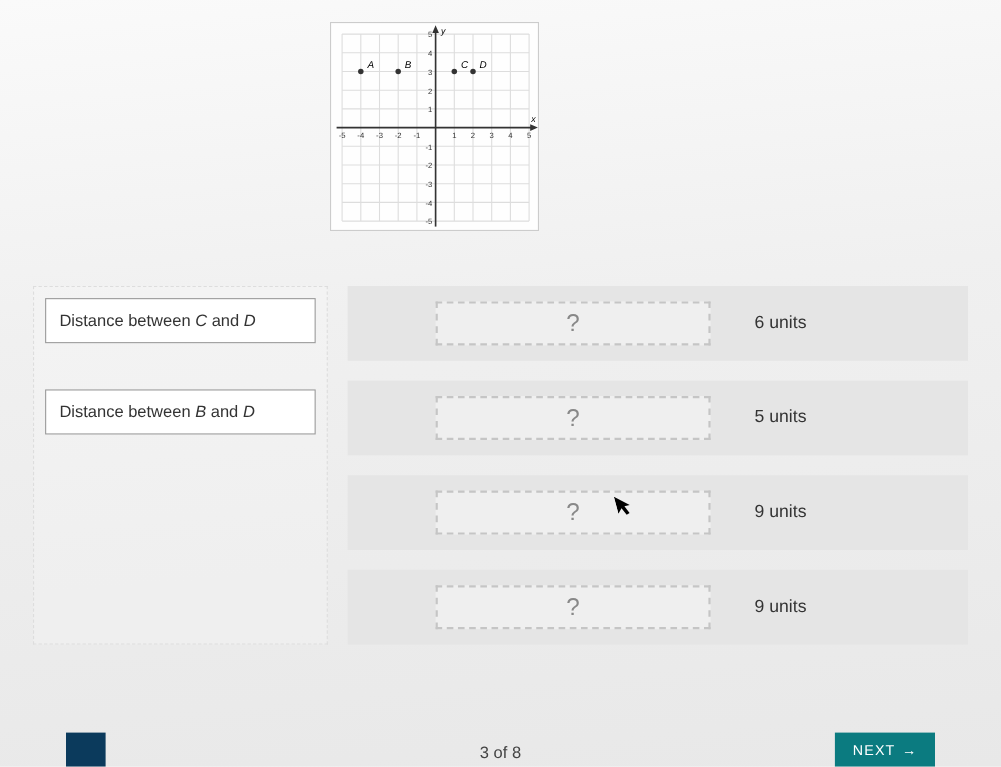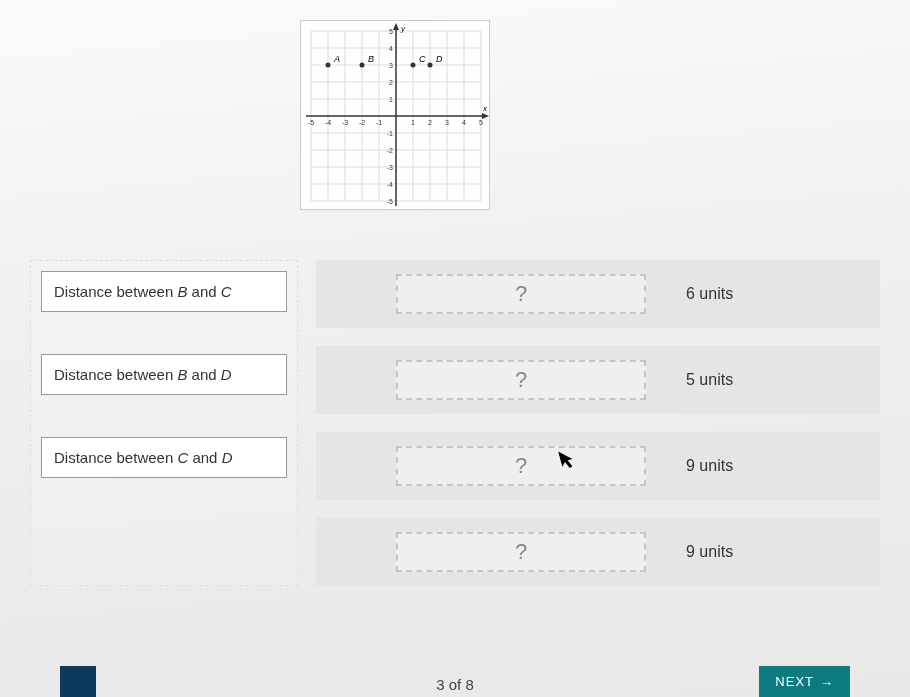--- a/index.html
+++ b/index.html
@@ -232,27 +232,24 @@
           <circle cx="129" cy="44" r="2.5" fill="#333"></circle>
           <text x="135" y="41" font-size="9" font-style="italic">D</text>
         </g>
       </svg>
     </div>
   </div>
 
   <div class="match-area">
     <div class="left-col">
       <div class="draggable">
-        <span>Distance between </span><em>B</em><span> and </span><em>C</em>
+        <span>Distance between </span><em>C</em><span> and </span><em>D</em>
       </div>
       <div class="draggable">
         <span>Distance between </span><em>B</em><span> and </span><em>D</em>
-      </div>
-      <div class="draggable">
-        <span>Distance between </span><em>C</em><span> and </span><em>D</em>
       </div>
     </div>
 
     <div class="right-col">
       <div class="target-row">
         <div class="dropzone">?</div>
         <div class="answer-label">6 units</div>
       </div>
       <div class="target-row">
         <div class="dropzone">?</div>

